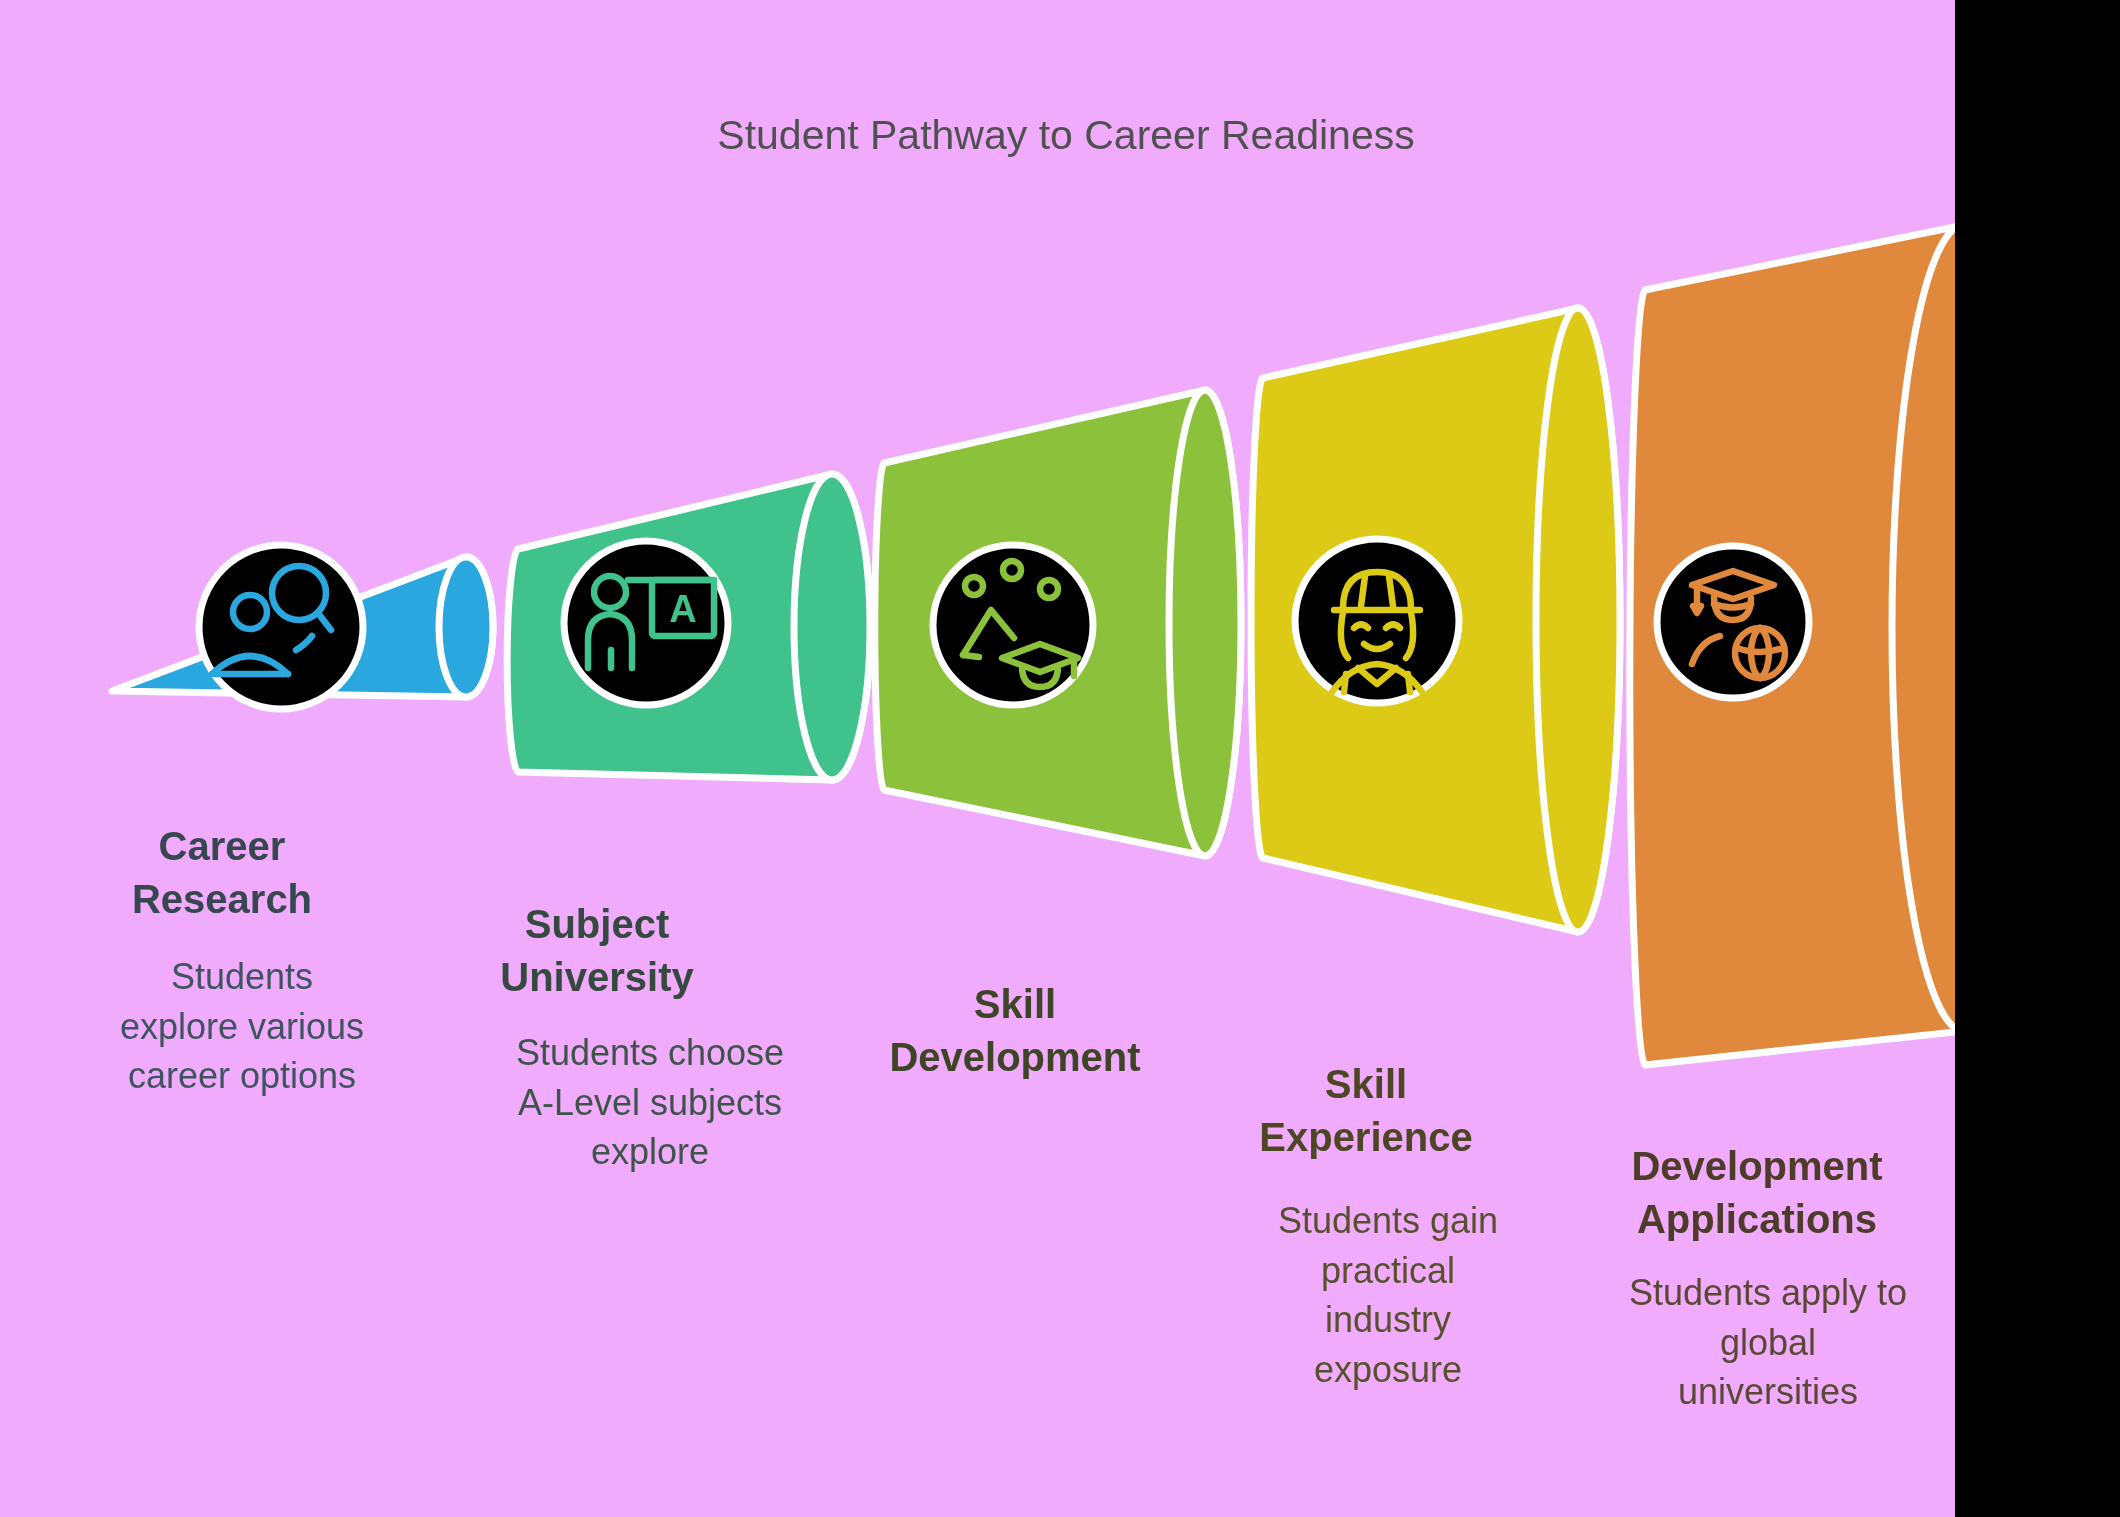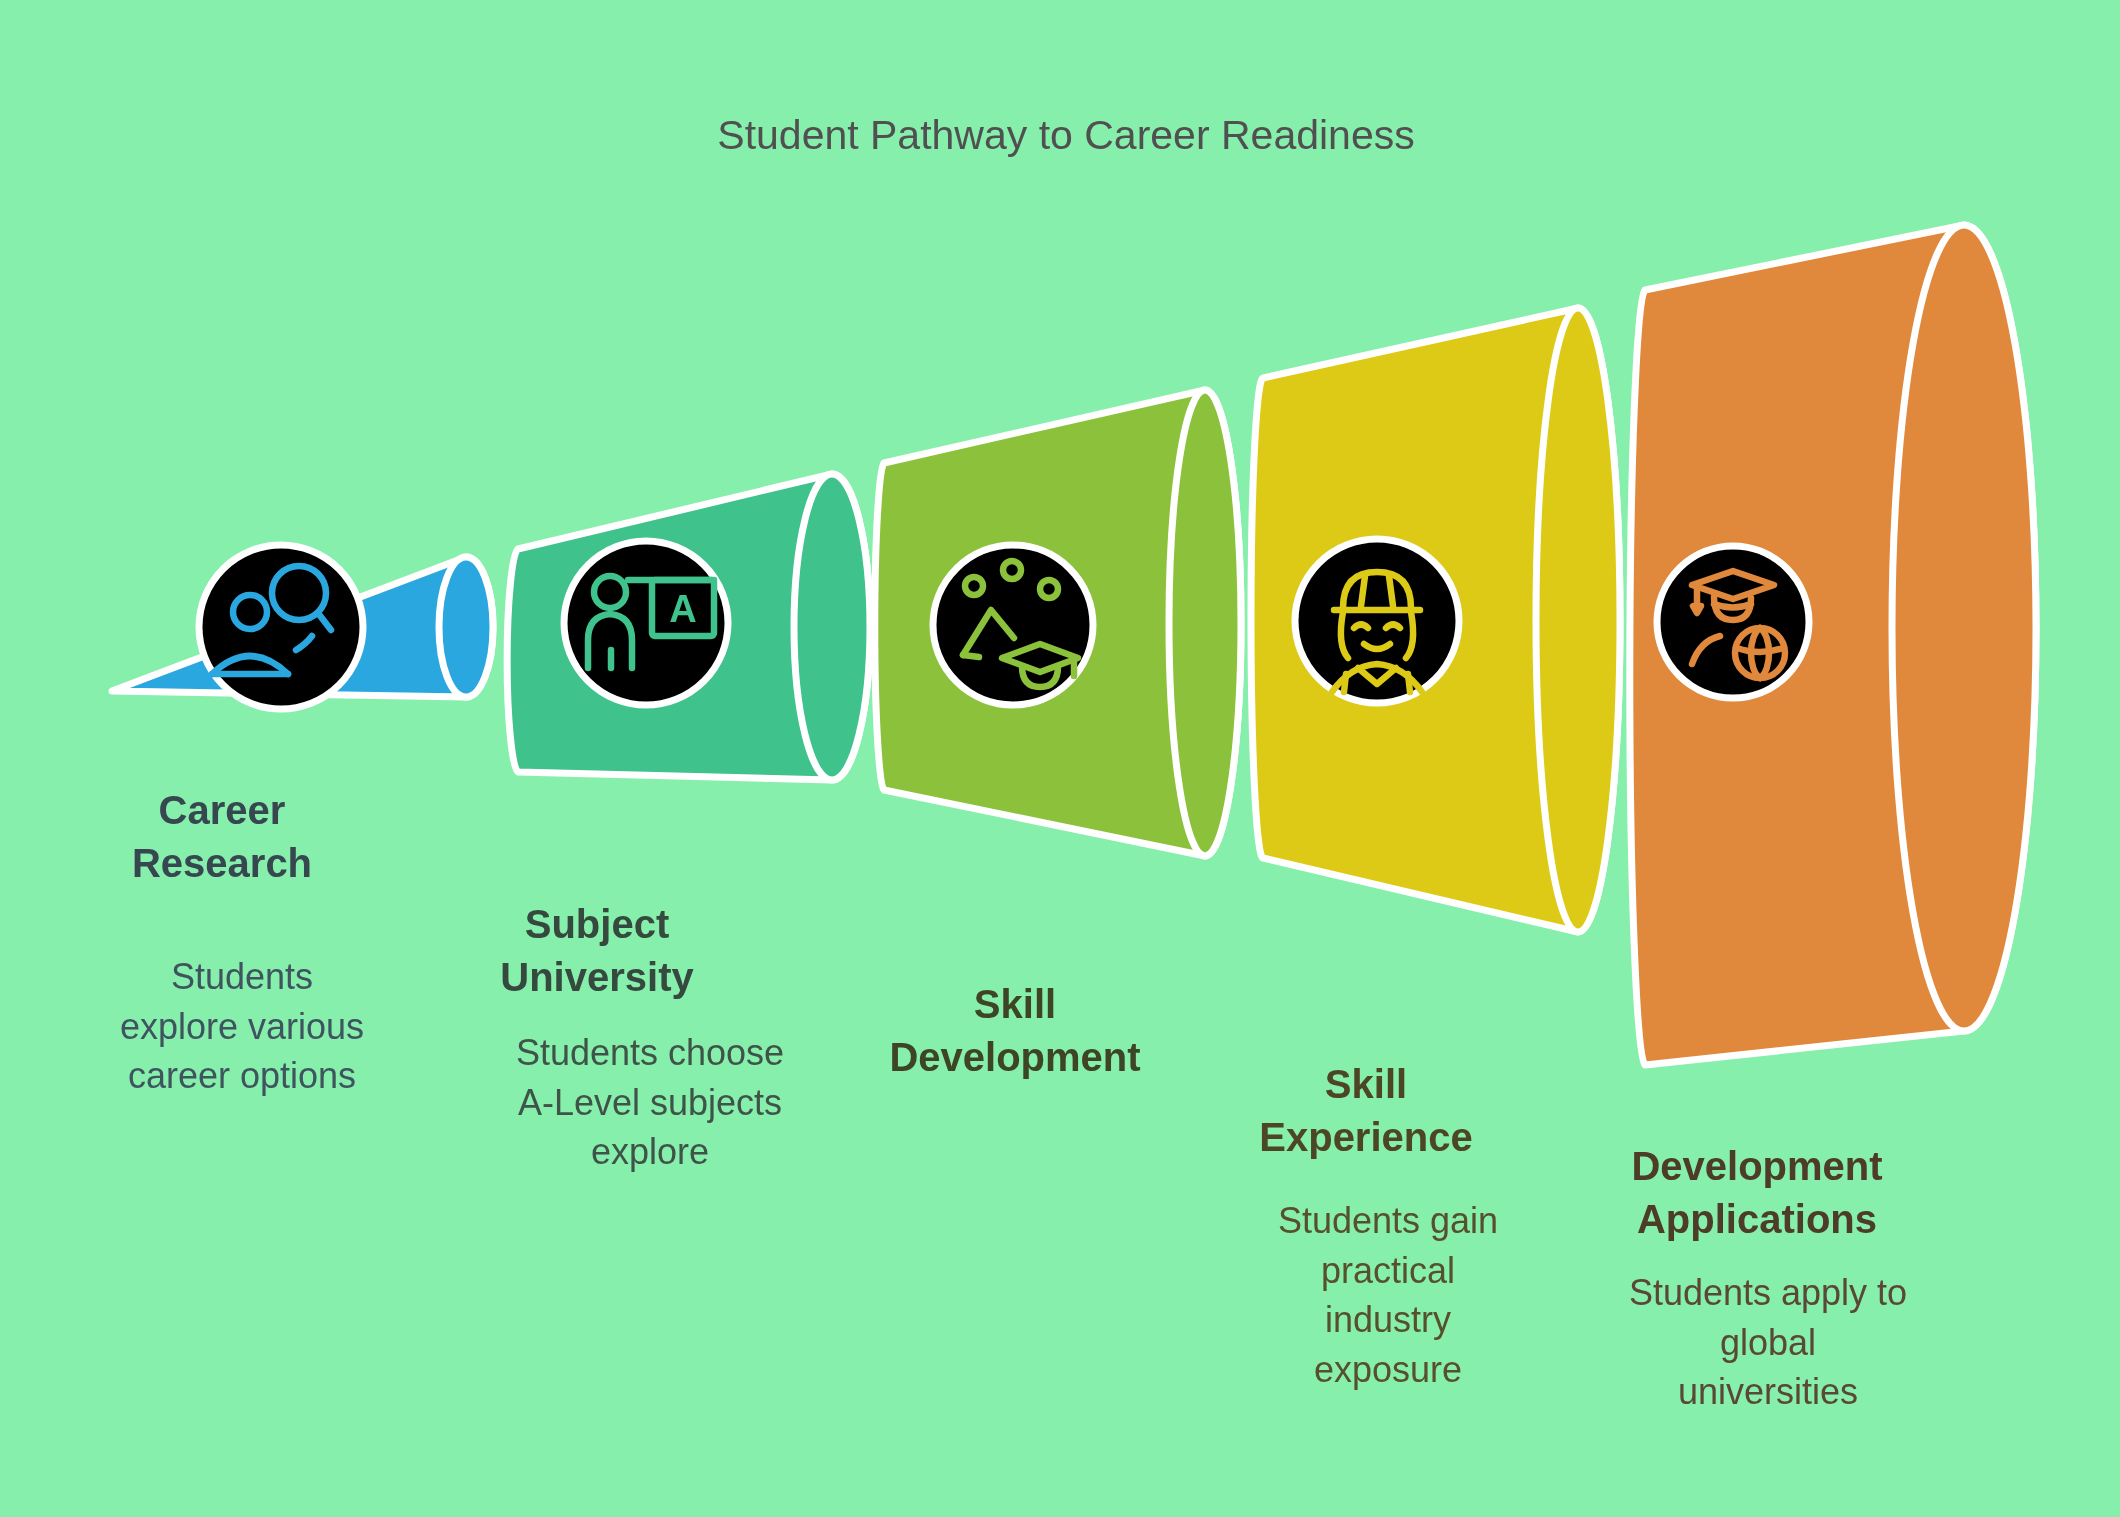--- a/index.html
+++ b/index.html
@@ -2,23 +2,23 @@
 <html><head>
 <meta charset="utf-8">
 <style>
   html, body {
     margin: 0;
     padding: 0;
     background: #000;
   }
   .canvas {
     position: relative;
-    width: 2120px;
+    width: 1955px;
     height: 1517px;
-    background: #86efac;
+    background: #f0abfc;
     font-family: "Liberation Sans", sans-serif;
     overflow: hidden;
   }
   #funnel-svg {
     position: absolute;
     left: 0; top: 0;
     width: 2120px;
     height: 1517px;
   }
   .seg, .cap {
@@ -151,21 +151,21 @@
         <path d="M 1714 604 Q 1733 611 1751 604"></path>
         <path d="M 1692 664 Q 1700 641 1720 636"></path>
         <circle cx="1760" cy="653" r="25"></circle>
         <path d="M 1760 628 C 1748 636 1748 670 1760 678"></path>
         <path d="M 1760 628 C 1772 636 1772 670 1760 678"></path>
         <path d="M 1737 648 Q 1760 656 1783 648"></path>
       </g>
     </g>
   </svg>
 
-  <div class="stage-heading" style="left: 222px; top: 784px; width: 280px; color: rgb(54, 71, 79);">Career Research</div>
+  <div class="stage-heading" style="left: 222px; top: 820px; width: 280px; color: rgb(54, 71, 79);">Career Research</div>
   <div class="stage-desc" style="left: 242px; top: 952px; width: 250px; color: rgb(63, 84, 95);">Students explore various career options</div>
 
   <div class="stage-heading" style="left: 597px; top: 898px; width: 280px; color: rgb(53, 73, 62);">Subject University</div>
   <div class="stage-desc" style="left: 650px; top: 1028px; width: 280px; color: rgb(63, 84, 73);">Students choose A-Level subjects explore</div>
 
   <div class="stage-heading" style="left: 1015px; top: 978px; width: 280px; color: rgb(62, 69, 39);">Skill Development</div>
 
   <div class="stage-heading" style="left: 1366px; top: 1058px; width: 280px; color: rgb(76, 70, 36);">Skill Experience</div>
   <div class="stage-desc" style="left: 1388px; top: 1196px; width: 260px; color: rgb(87, 80, 44);">Students gain practical industry exposure</div>
 

